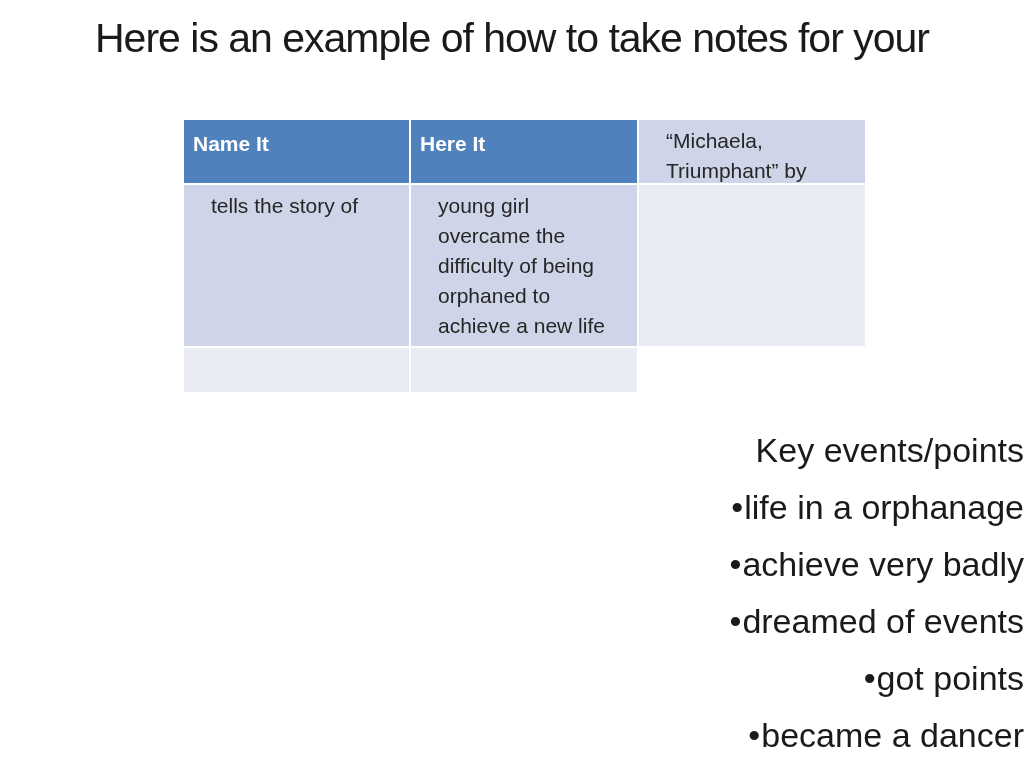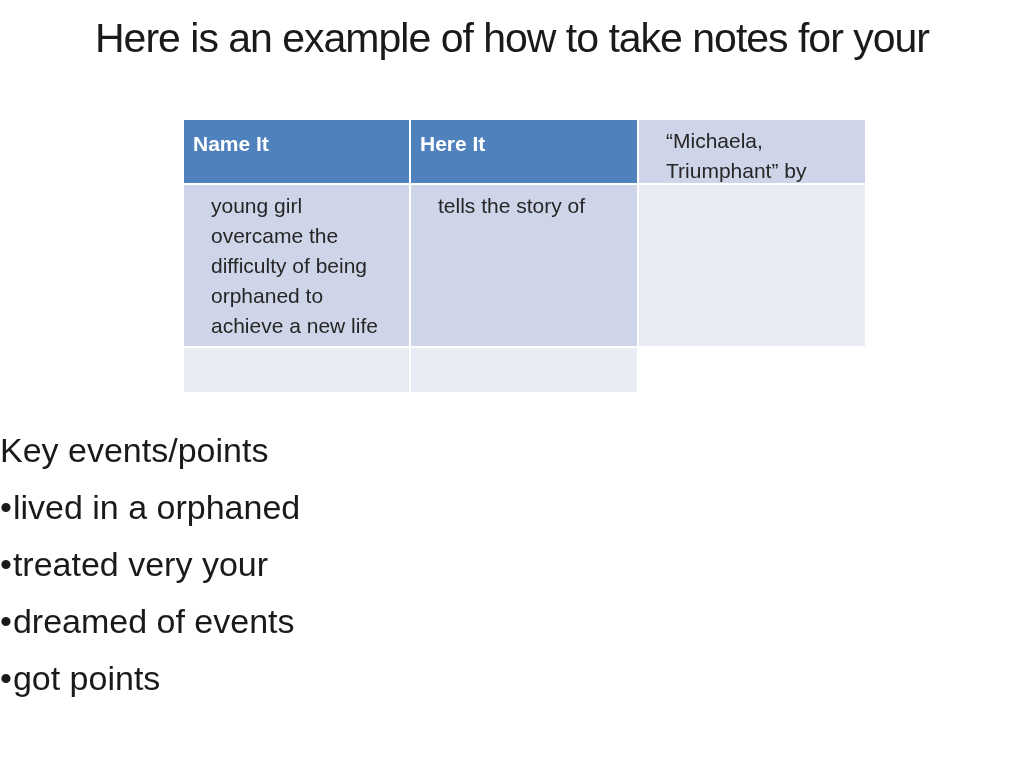--- a/index.html
+++ b/index.html
@@ -56,21 +56,21 @@
     box-sizing: border-box;
     white-space: pre-line;
   }
   .row-odd  { background: var(--row-odd-bg, #cfd5e8); }
   .row-even { background: var(--row-even-bg, #e9ebf5); }
   .notes {
     position: absolute;
     top: 422px;
     left: 0;
     width: 100%;
-    text-align: left;
+    text-align: right;
     font-size: 34px;
     line-height: 57px;
     color: var(--title-text, #1a1a1a);
   }
   .notes .line { white-space: nowrap; }
   .bullet-glyph { margin-right: 1px; }
 </style>
 </head>
 <body>
 
@@ -80,33 +80,34 @@
     <div>Here is an example of how to take notes for your</div>
   </div>
 
   <div class="notes-table">
     <div class="th">Name It</div>
     <div class="th">Here It</div>
 
     <div class="td row-odd">“Michaela,
 Triumphant” by
 Kathy Satterfield</div>
+    <div class="td row-odd">tells the story of</div>
     <div class="td row-odd">young girl
 overcame the
 difficulty of being
 orphaned to
 achieve a new life</div>
-    <div class="td row-odd">tells the story of</div>
 
     <div class="td row-even"></div>
     <div class="td row-even"></div>
     <div class="td row-even"></div>
   </div>
 
   <div class="notes">
     <div class="line">Key events/points</div>
-    <div class="line"><span class="bullet-glyph">•</span><span>lived in a orphaned</span></div>
-    <div class="line"><span class="bullet-glyph">•</span><span>treated very your</span></div>
+    <div class="line"><span class="bullet-glyph">•</span><span>life in a orphanage</span></div>
+    <div class="line"><span class="bullet-glyph">•</span><span>achieve very badly</span></div>
     <div class="line"><span class="bullet-glyph">•</span><span>dreamed of events</span></div>
     <div class="line"><span class="bullet-glyph">•</span><span>got points</span></div>
+    <div class="line"><span class="bullet-glyph">•</span><span>became a dancer</span></div>
   </div>
 
 </div>
 
 </body></html>

